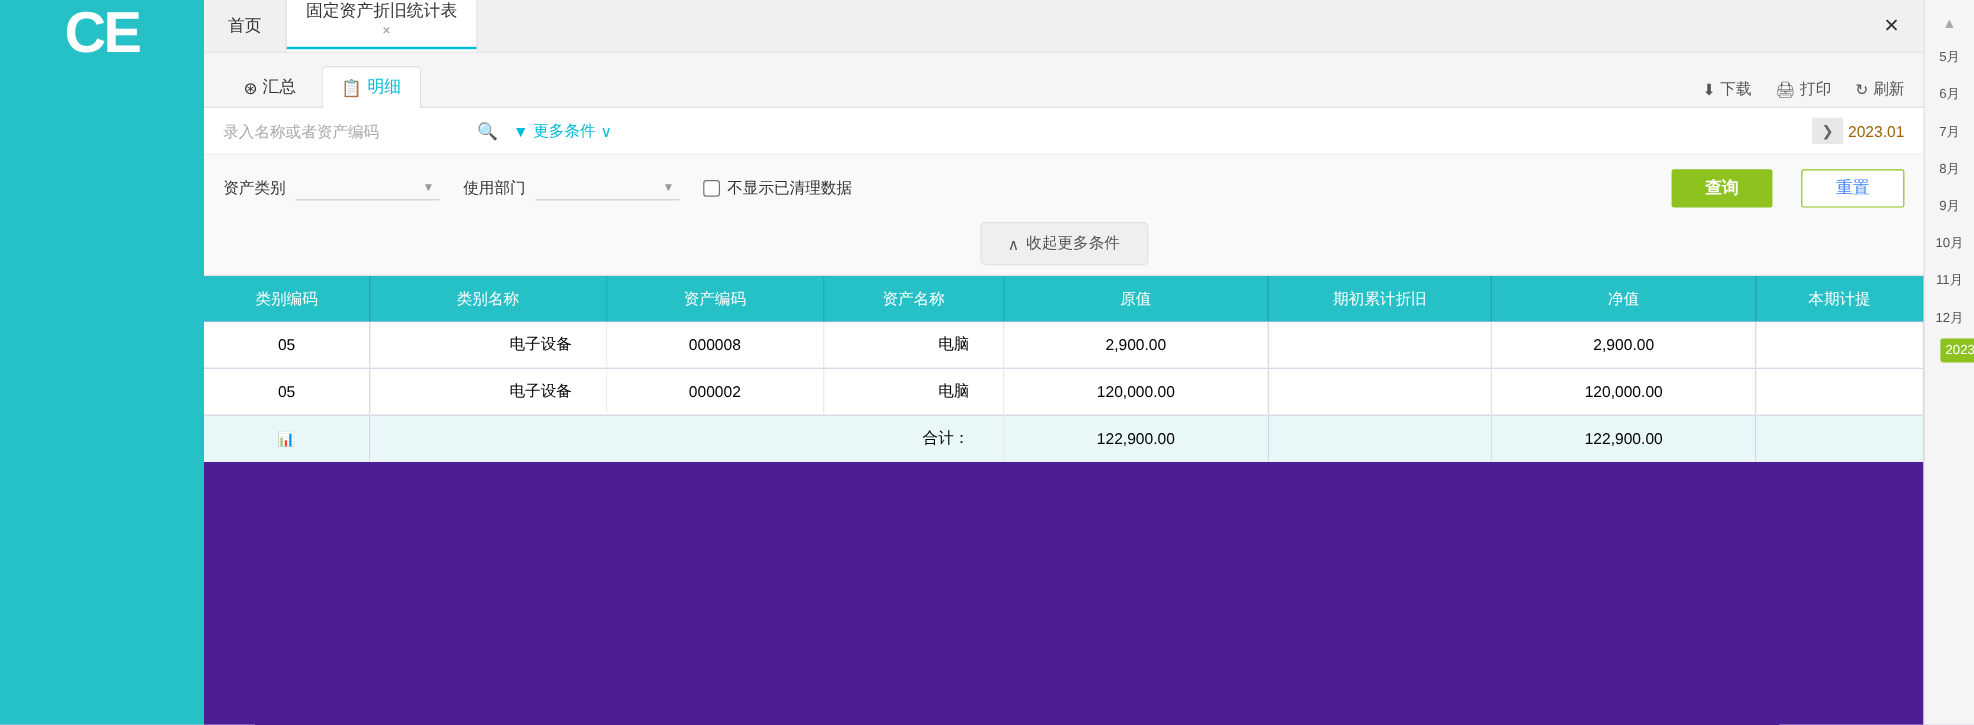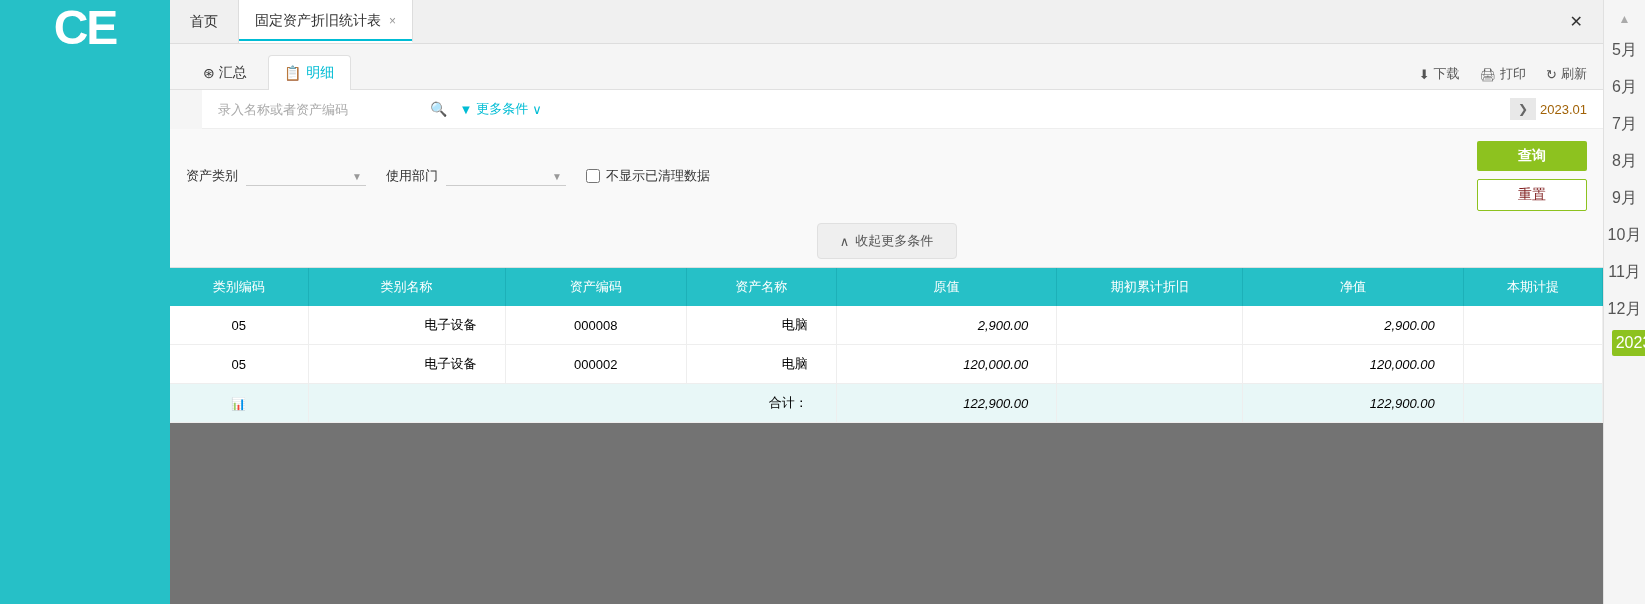--- a/index.html
+++ b/index.html
@@ -27,20 +27,21 @@
     .tab-item.home {
       background: #f0f0f0;
       color: #333;
       padding: 0 20px;
     }
     .tab-item.active {
       background: #fff;
       color: #333;
       border-bottom: 2px solid transparent;
       position: relative;
+      flex-direction: column;
     }
     .tab-item.active::after {
       content: '';
       position: absolute;
       bottom: 0;
       left: 0;
       right: 0;
       height: 2px;
       background: #00bcd4;
     }
@@ -110,21 +111,20 @@
     }
 
     
     .search-bar {
       display: flex;
       align-items: center;
       padding: 8px 16px;
       background: #fff;
       border-bottom: 1px solid #eee;
       gap: 12px;
-      margin-left: 32px;
     }
     .search-input {
       border: none;
       outline: none;
       font-size: 13px;
       color: #333;
       width: 200px;
       background: transparent;
     }
     .search-input::placeholder { color: #aaa; }
@@ -212,32 +212,31 @@
       color: #fff;
       border: none;
       padding: 6px 28px;
       font-size: 14px;
       cursor: pointer;
       border-radius: 2px;
       font-weight: bold;
     }
     .reset-btn {
       background: #fff;
-      color: #7f1d1d;
+      color: #3b82f6;
       border: 1px solid #8dc21f;
-      padding: 6px 40px;
+      padding: 6px 28px;
       font-size: 14px;
       cursor: pointer;
       border-radius: 2px;
     }
     .btn-group {
       margin-left: auto;
       display: flex;
-      flex-direction: column;
-      gap: 8px;
+      gap: 24px;
     }
     .collapse-btn {
       display: flex;
       align-items: center;
       justify-content: center;
       gap: 6px;
       font-size: 13px;
       color: #555;
       cursor: pointer;
       padding: 8px 0;
@@ -245,21 +244,21 @@
       border-radius: 4px;
       width: 140px;
       margin: 0 auto 0 auto;
       border: 1px solid #e0e0e0;
     }
 
     
     .table-container {
       flex: 1;
       overflow: auto;
-      background: #737373;
+      background: #4c1d95;
     }
     table {
       width: 100%;
       border-collapse: collapse;
       font-size: 13px;
     }
     thead tr {
       background: #26c0c7;
       color: #fff;
     }
@@ -274,36 +273,36 @@
       border-bottom: 1px solid #eee;
       background: #fff;
     }
     tbody tr.summary-row { background: #e8f7f7; }
     tbody td {
       padding: 10px 28px;
       text-align: center;
       border-right: 1px solid #eee;
       white-space: nowrap;
     }
-    tbody td.number { text-align: right; font-style: italic; }
+    tbody td.number { text-align: center; }
     tbody td.left { text-align: right; }
 
     
     .right-panel {
       width: 42px;
       background: #f5f5f5;
       border-left: 1px solid #e0e0e0;
       display: flex;
       flex-direction: column;
       align-items: center;
       padding-top: 8px;
       gap: 4px;
     }
     .month-item {
-      font-size: 16px;
+      font-size: 11px;
       color: #555;
       padding: 6px 4px;
       cursor: pointer;
       writing-mode: horizontal-tb;
       text-align: right;
       white-space: nowrap;
     }
     .month-item.current {
       background: #8dc21f;
       color: #fff;

